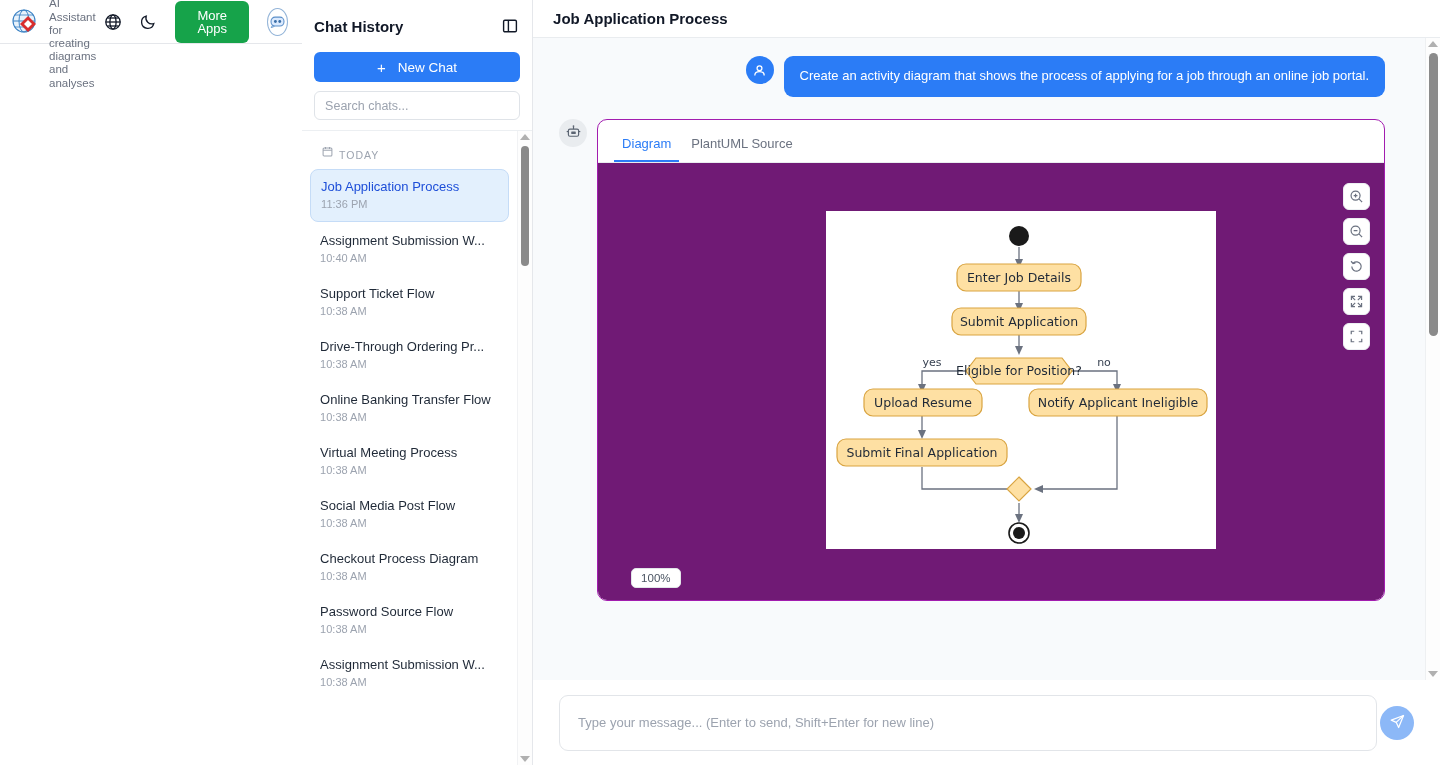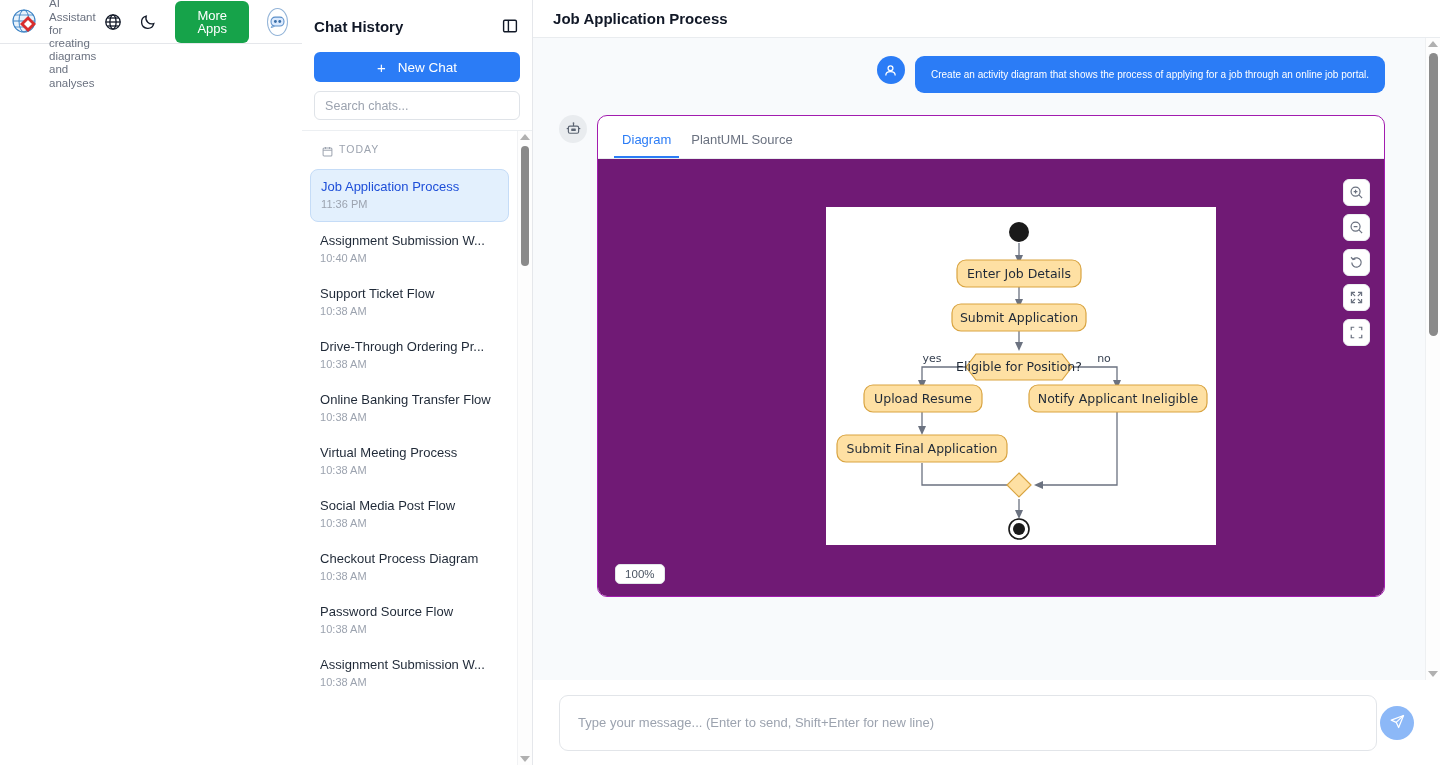--- a/index.html
+++ b/index.html
@@ -66,21 +66,21 @@
   .search-wrap { margin-top: 9px; }
   .search-input {
     width: 100%; height: 29px; border: 1px solid #dfe3e8; border-radius: 6px;
     padding: 0 10px; font-size: 12.5px; font-family: inherit; color: #374151;
     background: #fff; outline: none;
   }
   .search-input::placeholder { color: #9ca3af; }
 
   .chat-scroll { flex: 1; position: relative; min-height: 0; display: flex; }
   .chat-list { flex: 1; overflow: hidden; padding: 6px 0 0 0; }
-  .today-row { display: flex; align-items: flex-start; gap: 6px; padding: 6px 12px 8px 20px; }
+  .today-row { display: flex; align-items: flex-end; gap: 6px; padding: 6px 12px 8px 20px; }
   .today-label { font-size: 10.5px; color: #9ca3af; letter-spacing: 1px; }
   .chat-item {
     margin: 0 8px 2px 8px; padding: 9px 10px; border-radius: 8px; cursor: pointer;
     line-height: 1.25;
   }
   .chat-item.active { background: #e3f0fd; border: 1px solid #c5dcf7; }
   .chat-name { font-size: 13px; color: #1f2937; white-space: nowrap; overflow: hidden; text-overflow: ellipsis; }
   .chat-item.active .chat-name { color: #1d4ed8; }
   .chat-time { font-size: 11px; color: #9ca3af; margin-top: 3px; }
 
@@ -105,21 +105,21 @@
   .conv { flex: 1; min-width: 0; overflow: hidden; padding: 18px 40px 0 26px; }
 
   .user-row { display: flex; justify-content: flex-end; align-items: flex-start; gap: 10px; }
   .user-avatar {
     width: 28px; height: 28px; border-radius: 50%; background: #2b7cf6;
     display: flex; align-items: center; justify-content: center; flex: 0 0 28px;
     order: 1;
   }
   .user-bubble {
     order: 2; background: #2b7cf6; color: #fff; border-radius: 9px;
-    padding: 12px 16px; font-size: 10px; line-height: 1.3; max-width: 660px;
+    padding: 12px 16px; font-size: 13px; line-height: 1.3; max-width: 660px;
   }
 
   .bot-row { display: flex; align-items: flex-start; gap: 10px; margin-top: 22px; }
   .bot-avatar {
     width: 28px; height: 28px; border-radius: 50%; background: #e9ecef;
     display: flex; align-items: center; justify-content: center; flex: 0 0 28px;
     margin-top: 0;
   }
   .card {
     flex: 1; background: #fff; border: 1px solid #a21caf; border-radius: 10px;
@@ -128,21 +128,21 @@
   .tabs { display: flex; gap: 4px; padding: 10px 16px 0 16px; border-bottom: 1px solid #e9ecef; }
   .tab { font-size: 13px; color: #6b7280; padding: 6px 8px 9px 8px; cursor: pointer; border-bottom: 2px solid transparent; }
   .tab.active { color: #2b7cf6; border-bottom-color: #2b7cf6; }
 
   .canvas-wrap { position: relative; background: #701a75; height: 437px; }
   .diagram-frame {
     position: absolute; left: 228px; top: 48px;
     width: 390px; height: 338px; background: #fff;
   }
   .zoom-badge {
-    position: absolute; left: 17px; bottom: 12px;
+    position: absolute; left: 33px; bottom: 12px;
     background: #fff; border: 1px solid #e2e5e9; border-radius: 5px;
     font-size: 11.5px; color: #4b5563; padding: 3px 9px;
   }
   .ctrl-col { position: absolute; right: 14px; top: 20px; display: flex; flex-direction: column; gap: 8px; }
   .ctrl {
     width: 27px; height: 27px; background: #fff; border: 1px solid #eceff2;
     border-radius: 6px; display: flex; align-items: center; justify-content: center;
     cursor: pointer; color: #6b7280;
   }
 

